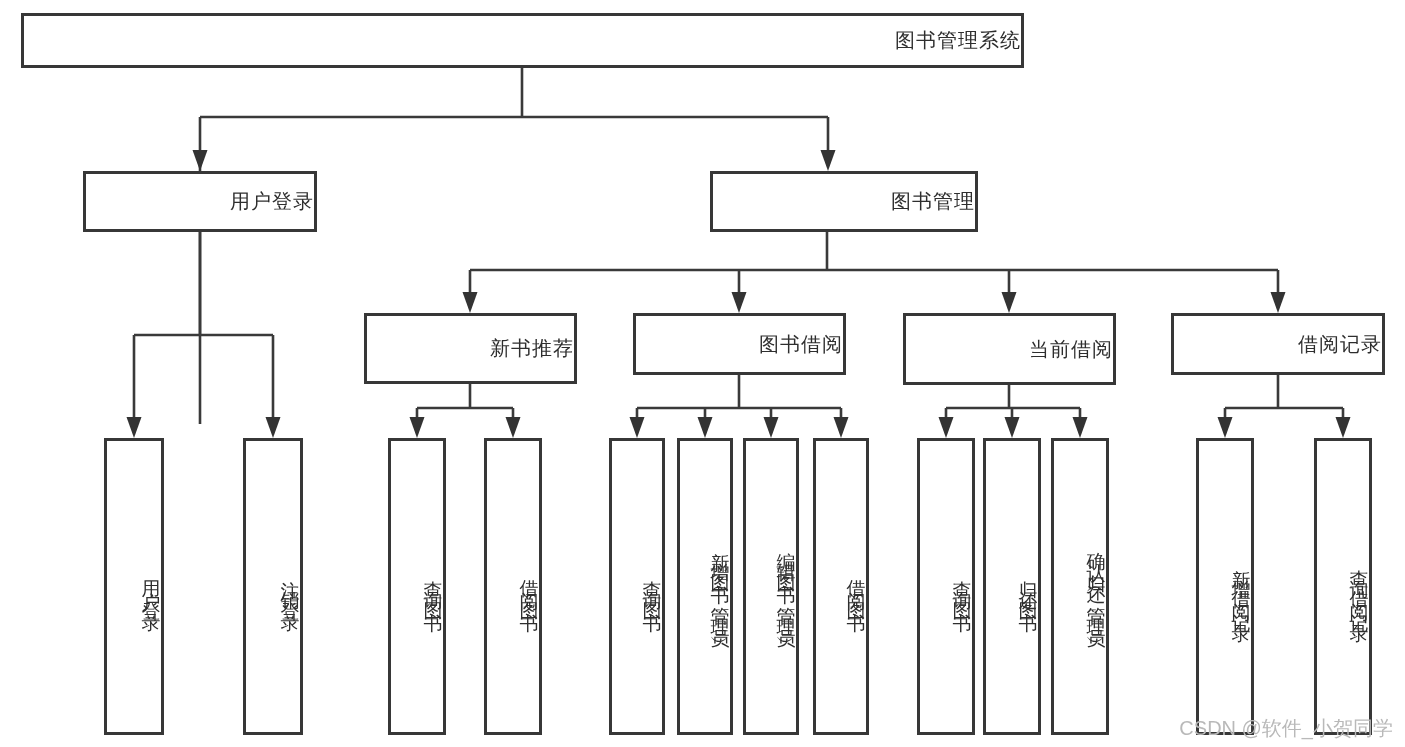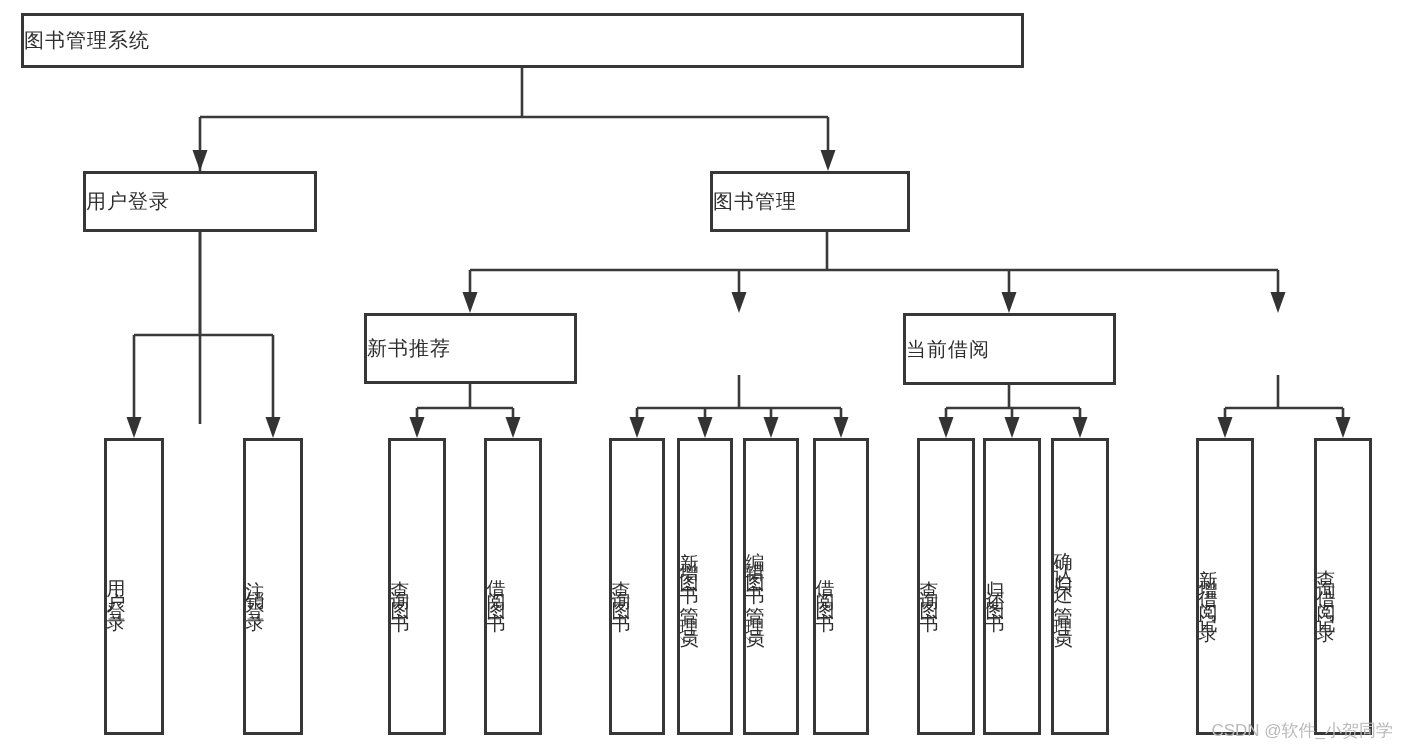--- a/index.html
+++ b/index.html
@@ -18,41 +18,41 @@
     z-index: 1;
   }
   .box {
     position: absolute;
     box-sizing: border-box;
     background: #ffffff;
     border: 3px solid #373737;
     color: #2e2e2e;
     display: flex;
     align-items: center;
-    justify-content: flex-start;
+    justify-content: flex-end;
     z-index: 2;
   }
   .box.h span {
     font-size: 20px;
     letter-spacing: 1px;
     white-space: nowrap;
   }
   .box.v span {
     writing-mode: vertical-rl;
     text-orientation: mixed;
     font-size: 19px;
     letter-spacing: 11px;
     line-height: 1;
     white-space: nowrap;
   }
   #watermark {
     position: absolute;
     right: 12px;
     bottom: 5px;
-    font-size: 17px;
+    font-size: 20px;
     color: #b9b9b9;
     z-index: 3;
     white-space: nowrap;
   }
   .wire { stroke: #3a3a3a; stroke-width: 2.6; fill: none; }
   .head { fill: #333333; stroke: none; }
 </style>
 </head>
 <body>
 
@@ -108,29 +108,35 @@
     </g>
   </svg>
 
   <div class="box h" style="left:21px;top:13px;width:1003px;height:55px">
     <span>图书管理系统</span>
   </div>
 
   <div class="box h" style="left:83px;top:171px;width:234px;height:61px">
     <span>用户登录</span>
   </div>
-  <div class="box h" style="left:710px;top:171px;width:200px;height:61px">
+  <div class="box h" style="left:710px;top:171px;width:268px;height:61px">
     <span>图书管理</span>
   </div>
 
   <div class="box h" style="left:364px;top:313px;width:213px;height:71px">
     <span>新书推荐</span>
   </div>
+  <div class="box h" style="left:633px;top:313px;width:213px;height:62px">
+    <span>图书借阅</span>
+  </div>
   <div class="box h" style="left:903px;top:313px;width:213px;height:72px">
     <span>当前借阅</span>
+  </div>
+  <div class="box h" style="left:1171px;top:313px;width:214px;height:62px">
+    <span>借阅记录</span>
   </div>
 
   <div class="box v" style="left:104px;top:438px;width:60px;height:297px">
     <span>用户登录</span>
   </div>
   <div class="box v" style="left:243px;top:438px;width:60px;height:297px">
     <span>注销登录</span>
   </div>
 
   <div class="box v" style="left:388px;top:438px;width:58px;height:297px">

